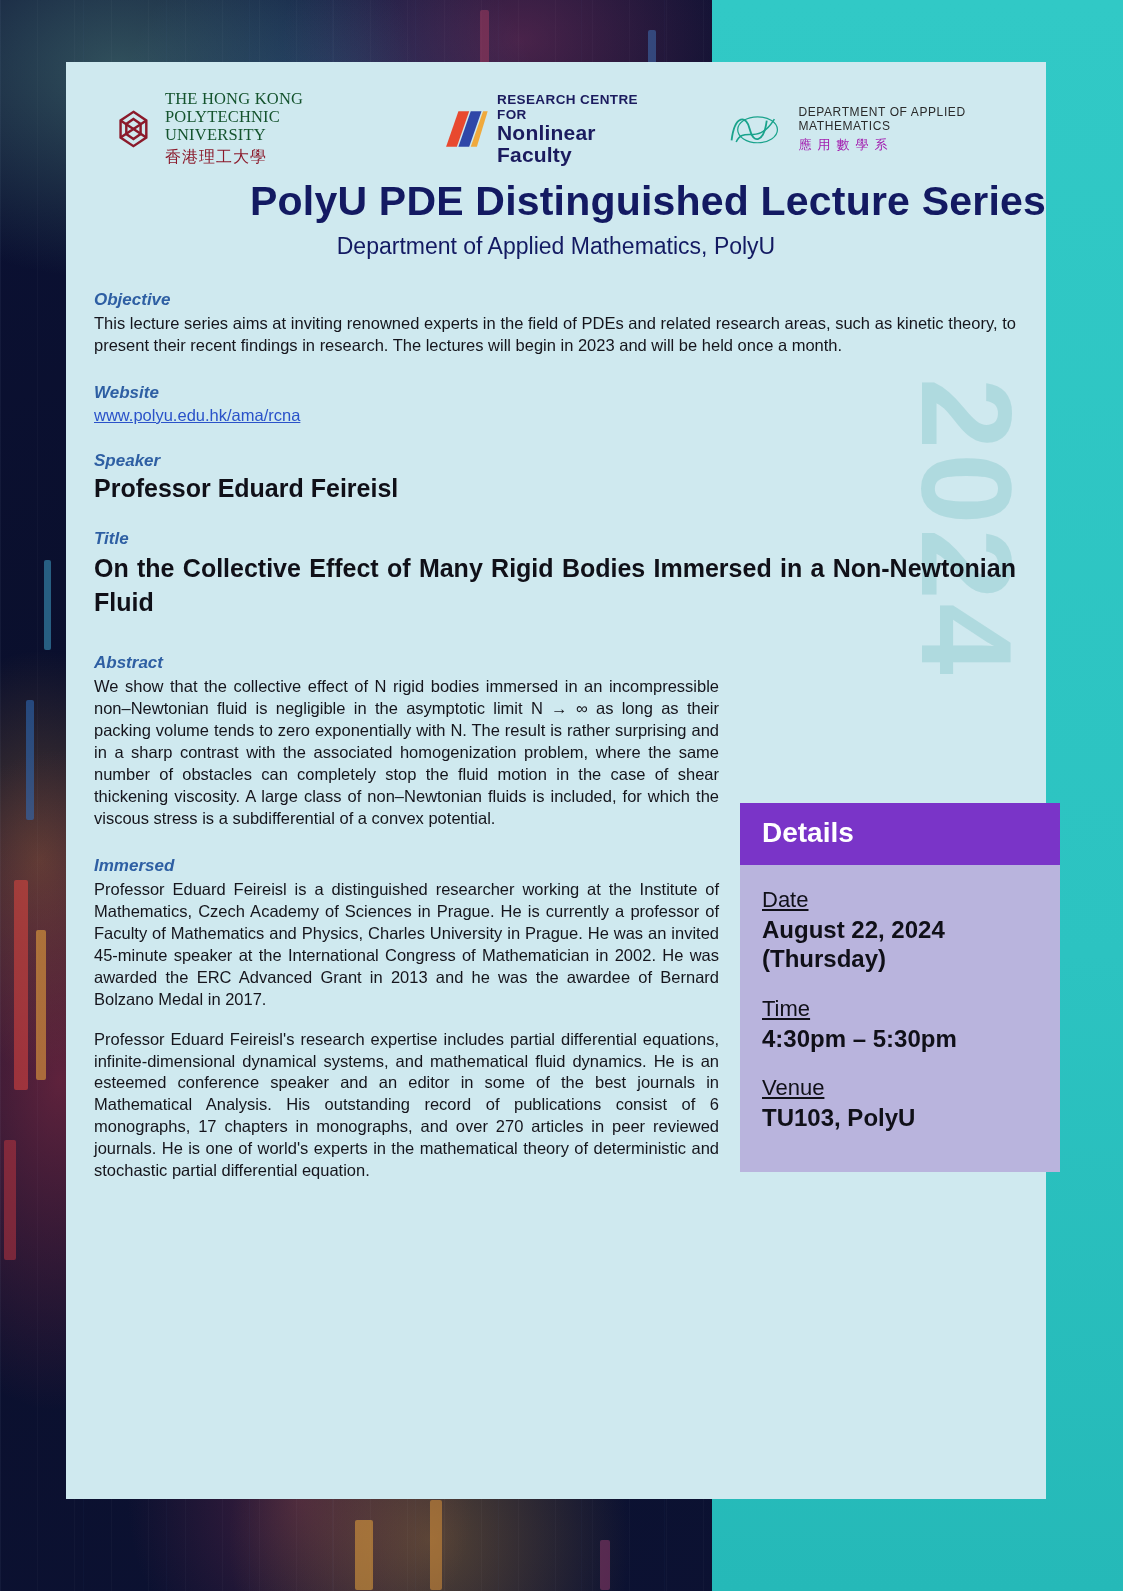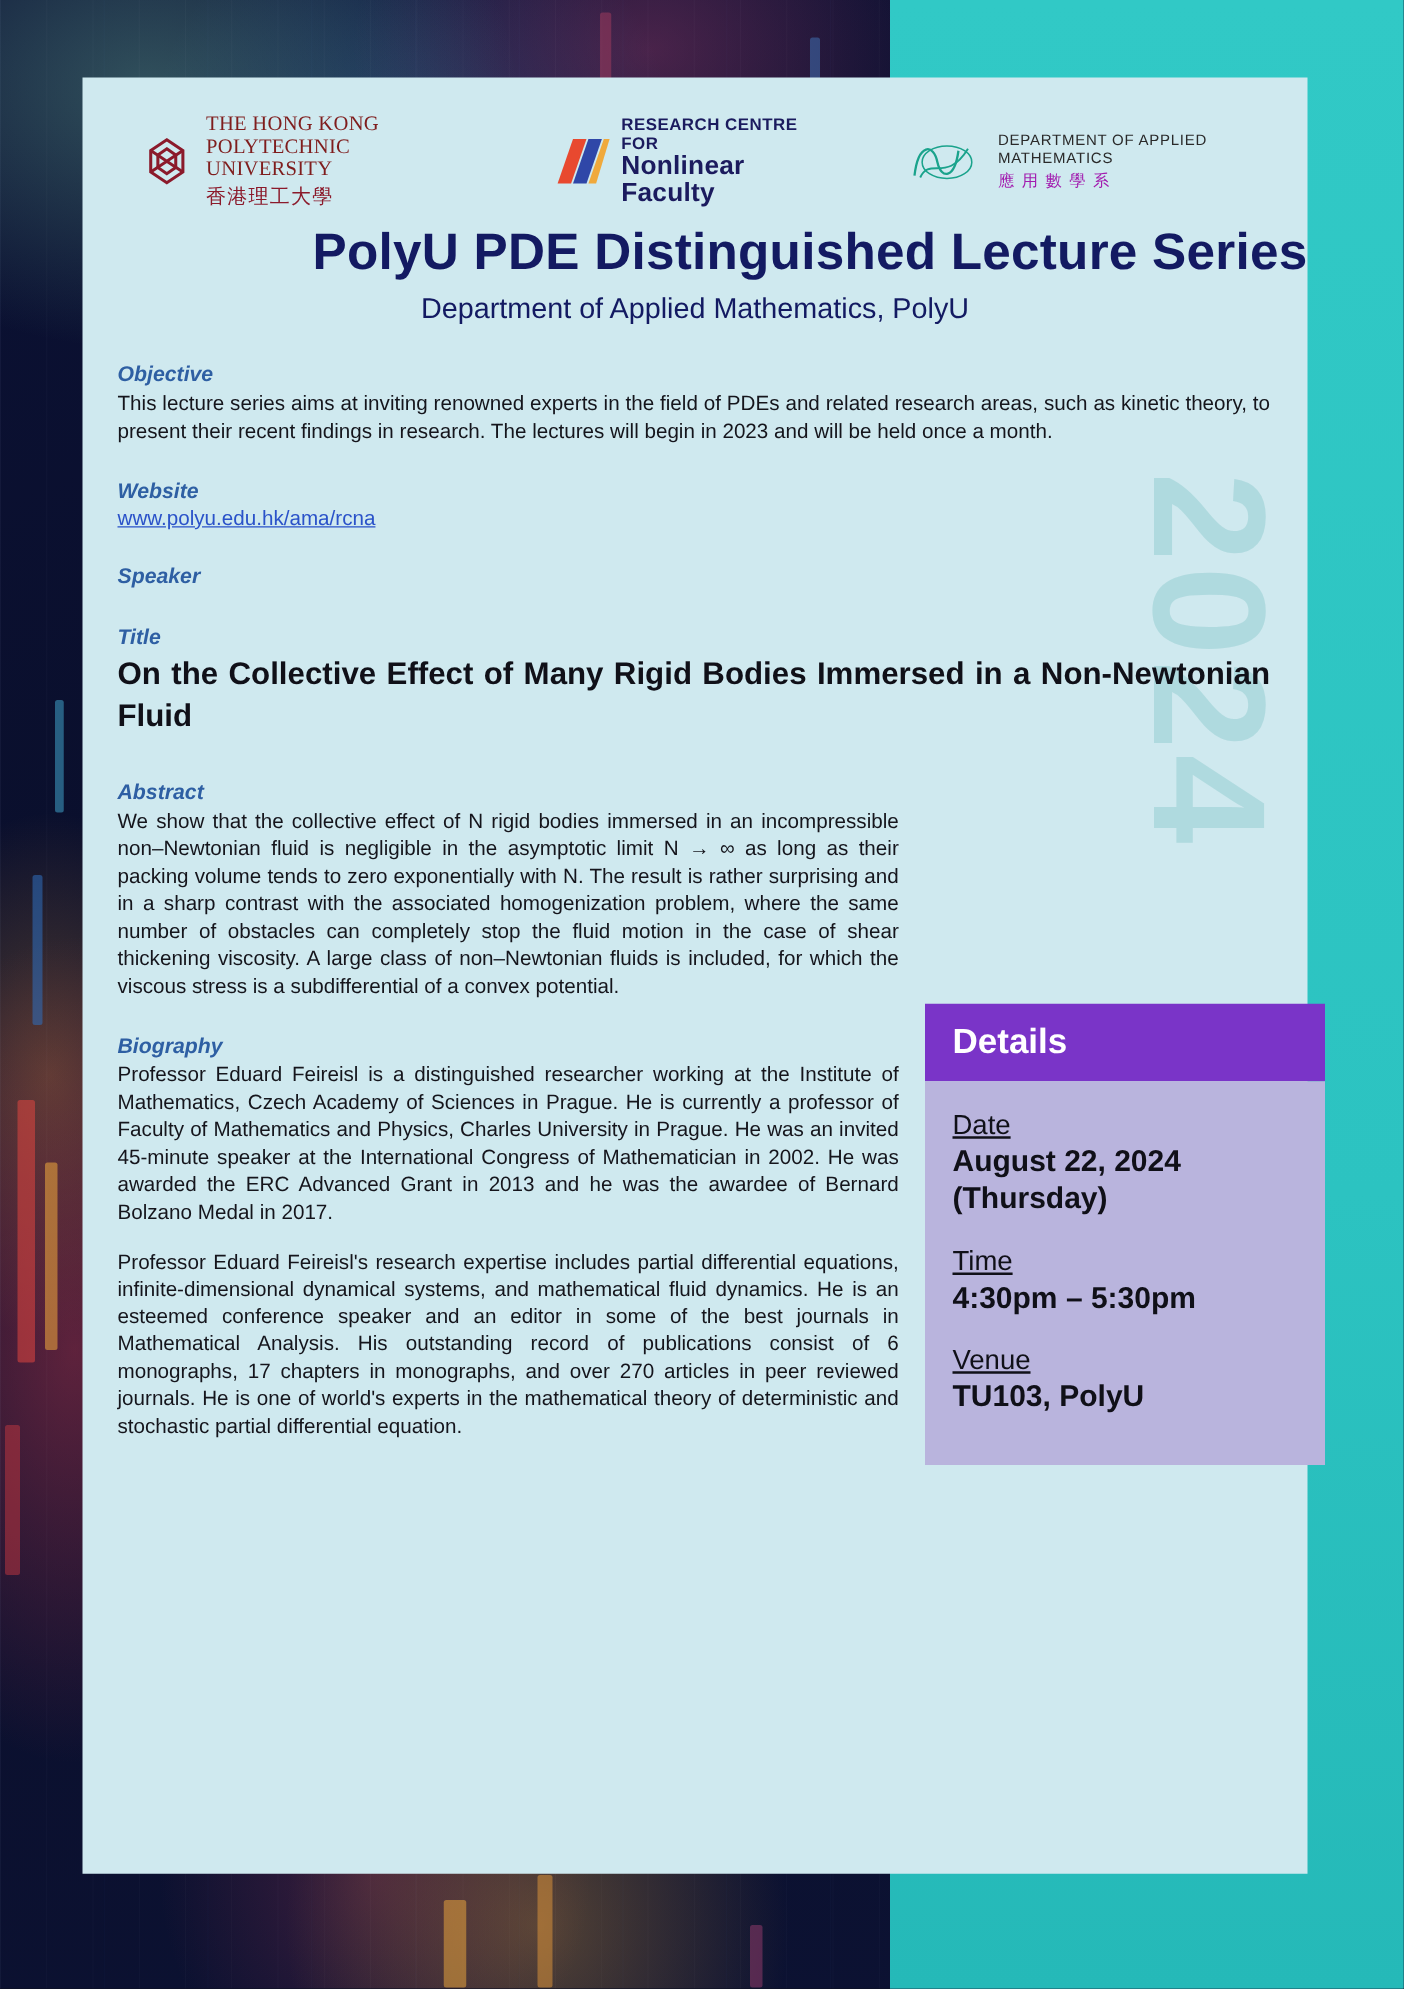--- a/index.html
+++ b/index.html
@@ -86,21 +86,21 @@
     position: relative;
     height: 90px;
     padding: 22px 30px 0 30px;
     display: flex;
     align-items: center;
     z-index: 3;
   }
   .logo-polyu { display:flex; align-items:center; gap:10px; margin-left: 16px;}
   .logo-polyu .mark { width: 52px; height: 52px; }
   .logo-polyu .txt-en {
-    color: #7f1d1d;
+    color: #14532d;
     font-family: "Liberation Serif", serif;
     font-size: 16.5px;
     line-height: 1.08;
     letter-spacing: .2px;
   }
   .logo-polyu .txt-zh {
     color: #8b1a2b;
     font-family: "Liberation Serif", serif;
     font-size: 16px;
     margin-top: 3px;
@@ -303,34 +303,35 @@
       <div class="para">This lecture series aims at inviting renowned experts in the field of PDEs and related research areas, such as kinetic theory, to present their recent findings in research. The lectures will begin in 2023 and will be held once a month.</div>
 
       <div class="gap-m"></div>
 
       <div class="sec-label">Website</div>
       <a class="link" href="#">www.polyu.edu.hk/ama/rcna</a>
 
       <div class="gap-m"></div>
 
       <div class="sec-label">Speaker</div>
+      <div class="spk-name">Professor Eduard Feireisl</div>
 
       <div class="gap-m"></div>
 
       <div class="sec-label">Title</div>
       <div class="talk-title">On the Collective Effect of Many Rigid Bodies Immersed in a Non-Newtonian Fluid</div>
 
       <div class="gap-l"></div>
 
       <div class="sec-label">Abstract</div>
       <div class="para narrow">We show that the collective effect of N rigid bodies immersed in an incompressible non–Newtonian fluid is negligible in the asymptotic limit N → ∞ as long as their packing volume tends to zero exponentially with N. The result is rather surprising and in a sharp contrast with the associated homogenization problem, where the same number of obstacles can completely stop the fluid motion in the case of shear thickening viscosity. A large class of non–Newtonian fluids is included, for which the viscous stress is a subdifferential of a convex potential.</div>
 
       <div class="gap-m"></div>
 
-      <div class="sec-label">Biography</div>
+      <div class="sec-label">Immersed</div>
       <div class="para narrow-bio">Professor Eduard Feireisl is a distinguished researcher working at the Institute of Mathematics, Czech Academy of Sciences in Prague. He is currently a professor of Faculty of Mathematics and Physics, Charles University in Prague. He was an invited 45-minute speaker at the International Congress of Mathematician in 2002. He was awarded the ERC Advanced Grant in 2013 and he was the awardee of Bernard Bolzano Medal in 2017.</div>
       <div class="gap-s"></div>
       <div class="para narrow-bio">Professor Eduard Feireisl's research expertise includes partial differential equations, infinite-dimensional dynamical systems, and mathematical fluid dynamics. He is an esteemed conference speaker and an editor in some of the best journals in Mathematical Analysis. His outstanding record of publications consist of 6 monographs, 17 chapters in monographs, and over 270 articles in peer reviewed journals. He is one of world's experts in the mathematical theory of deterministic and stochastic partial differential equation.</div>
 
     </div>
   </div>
 
   <div class="details">
     <div class="details-head">Details</div>
     <div class="details-body">

